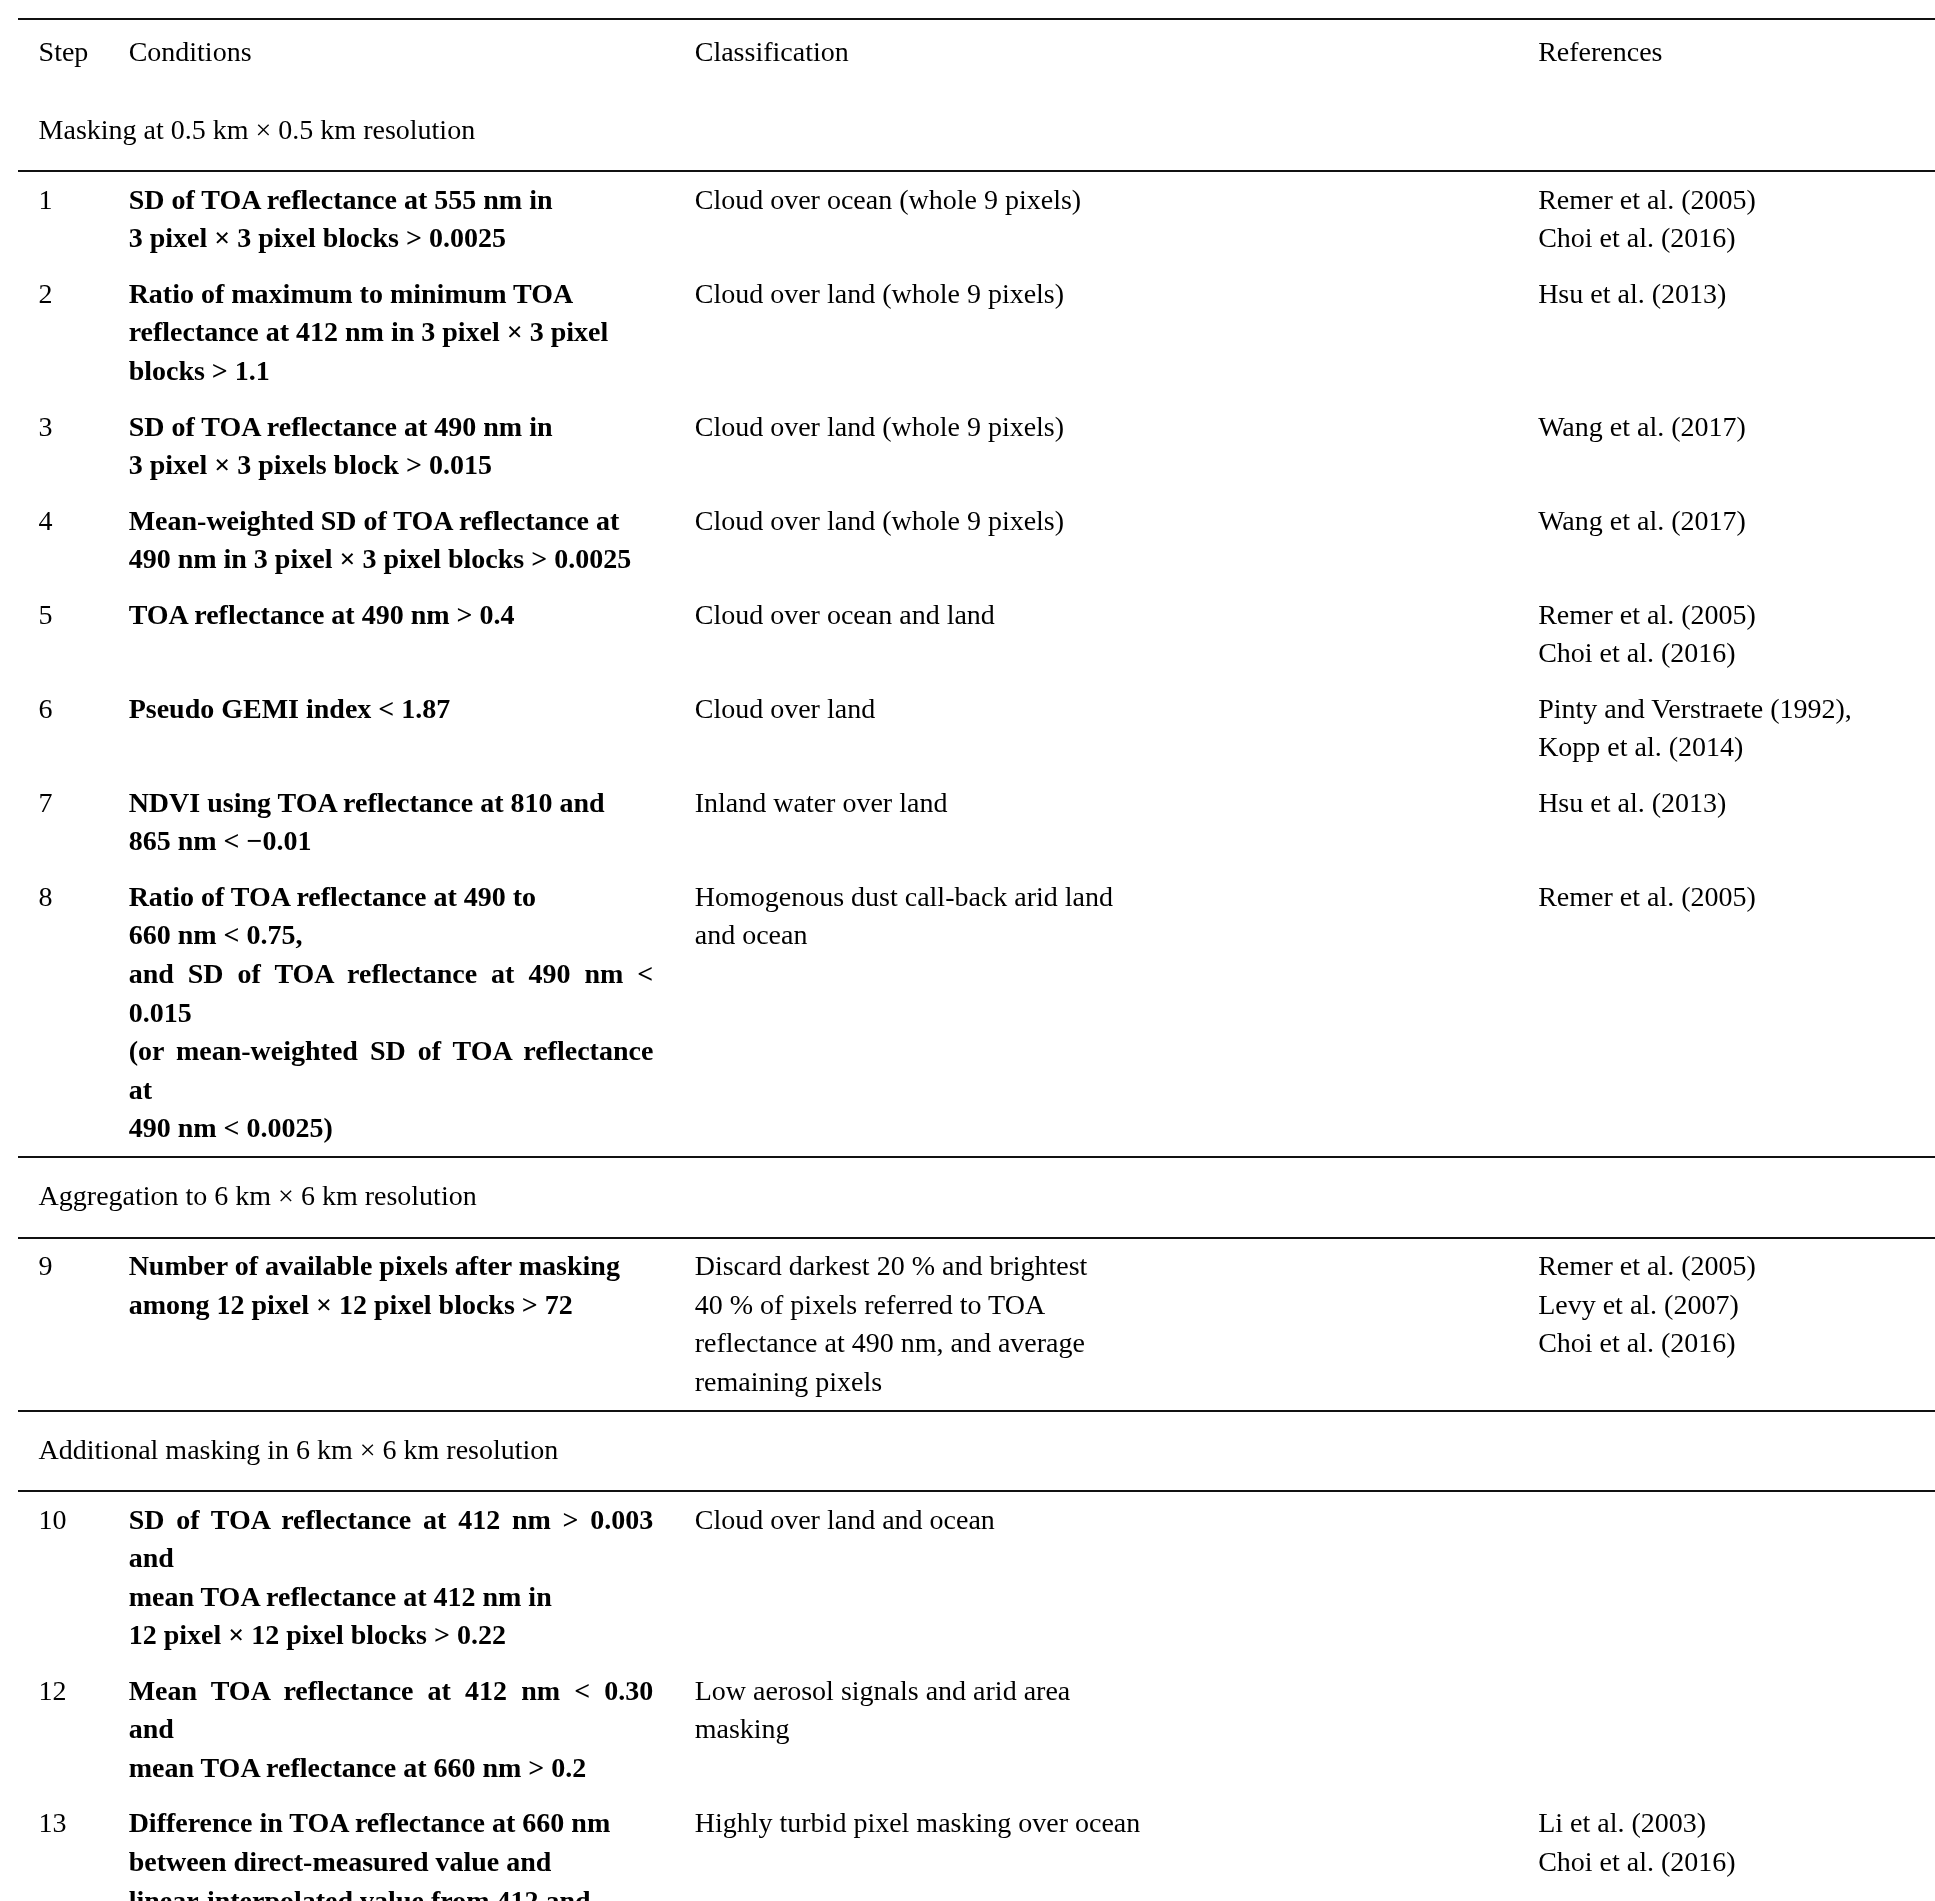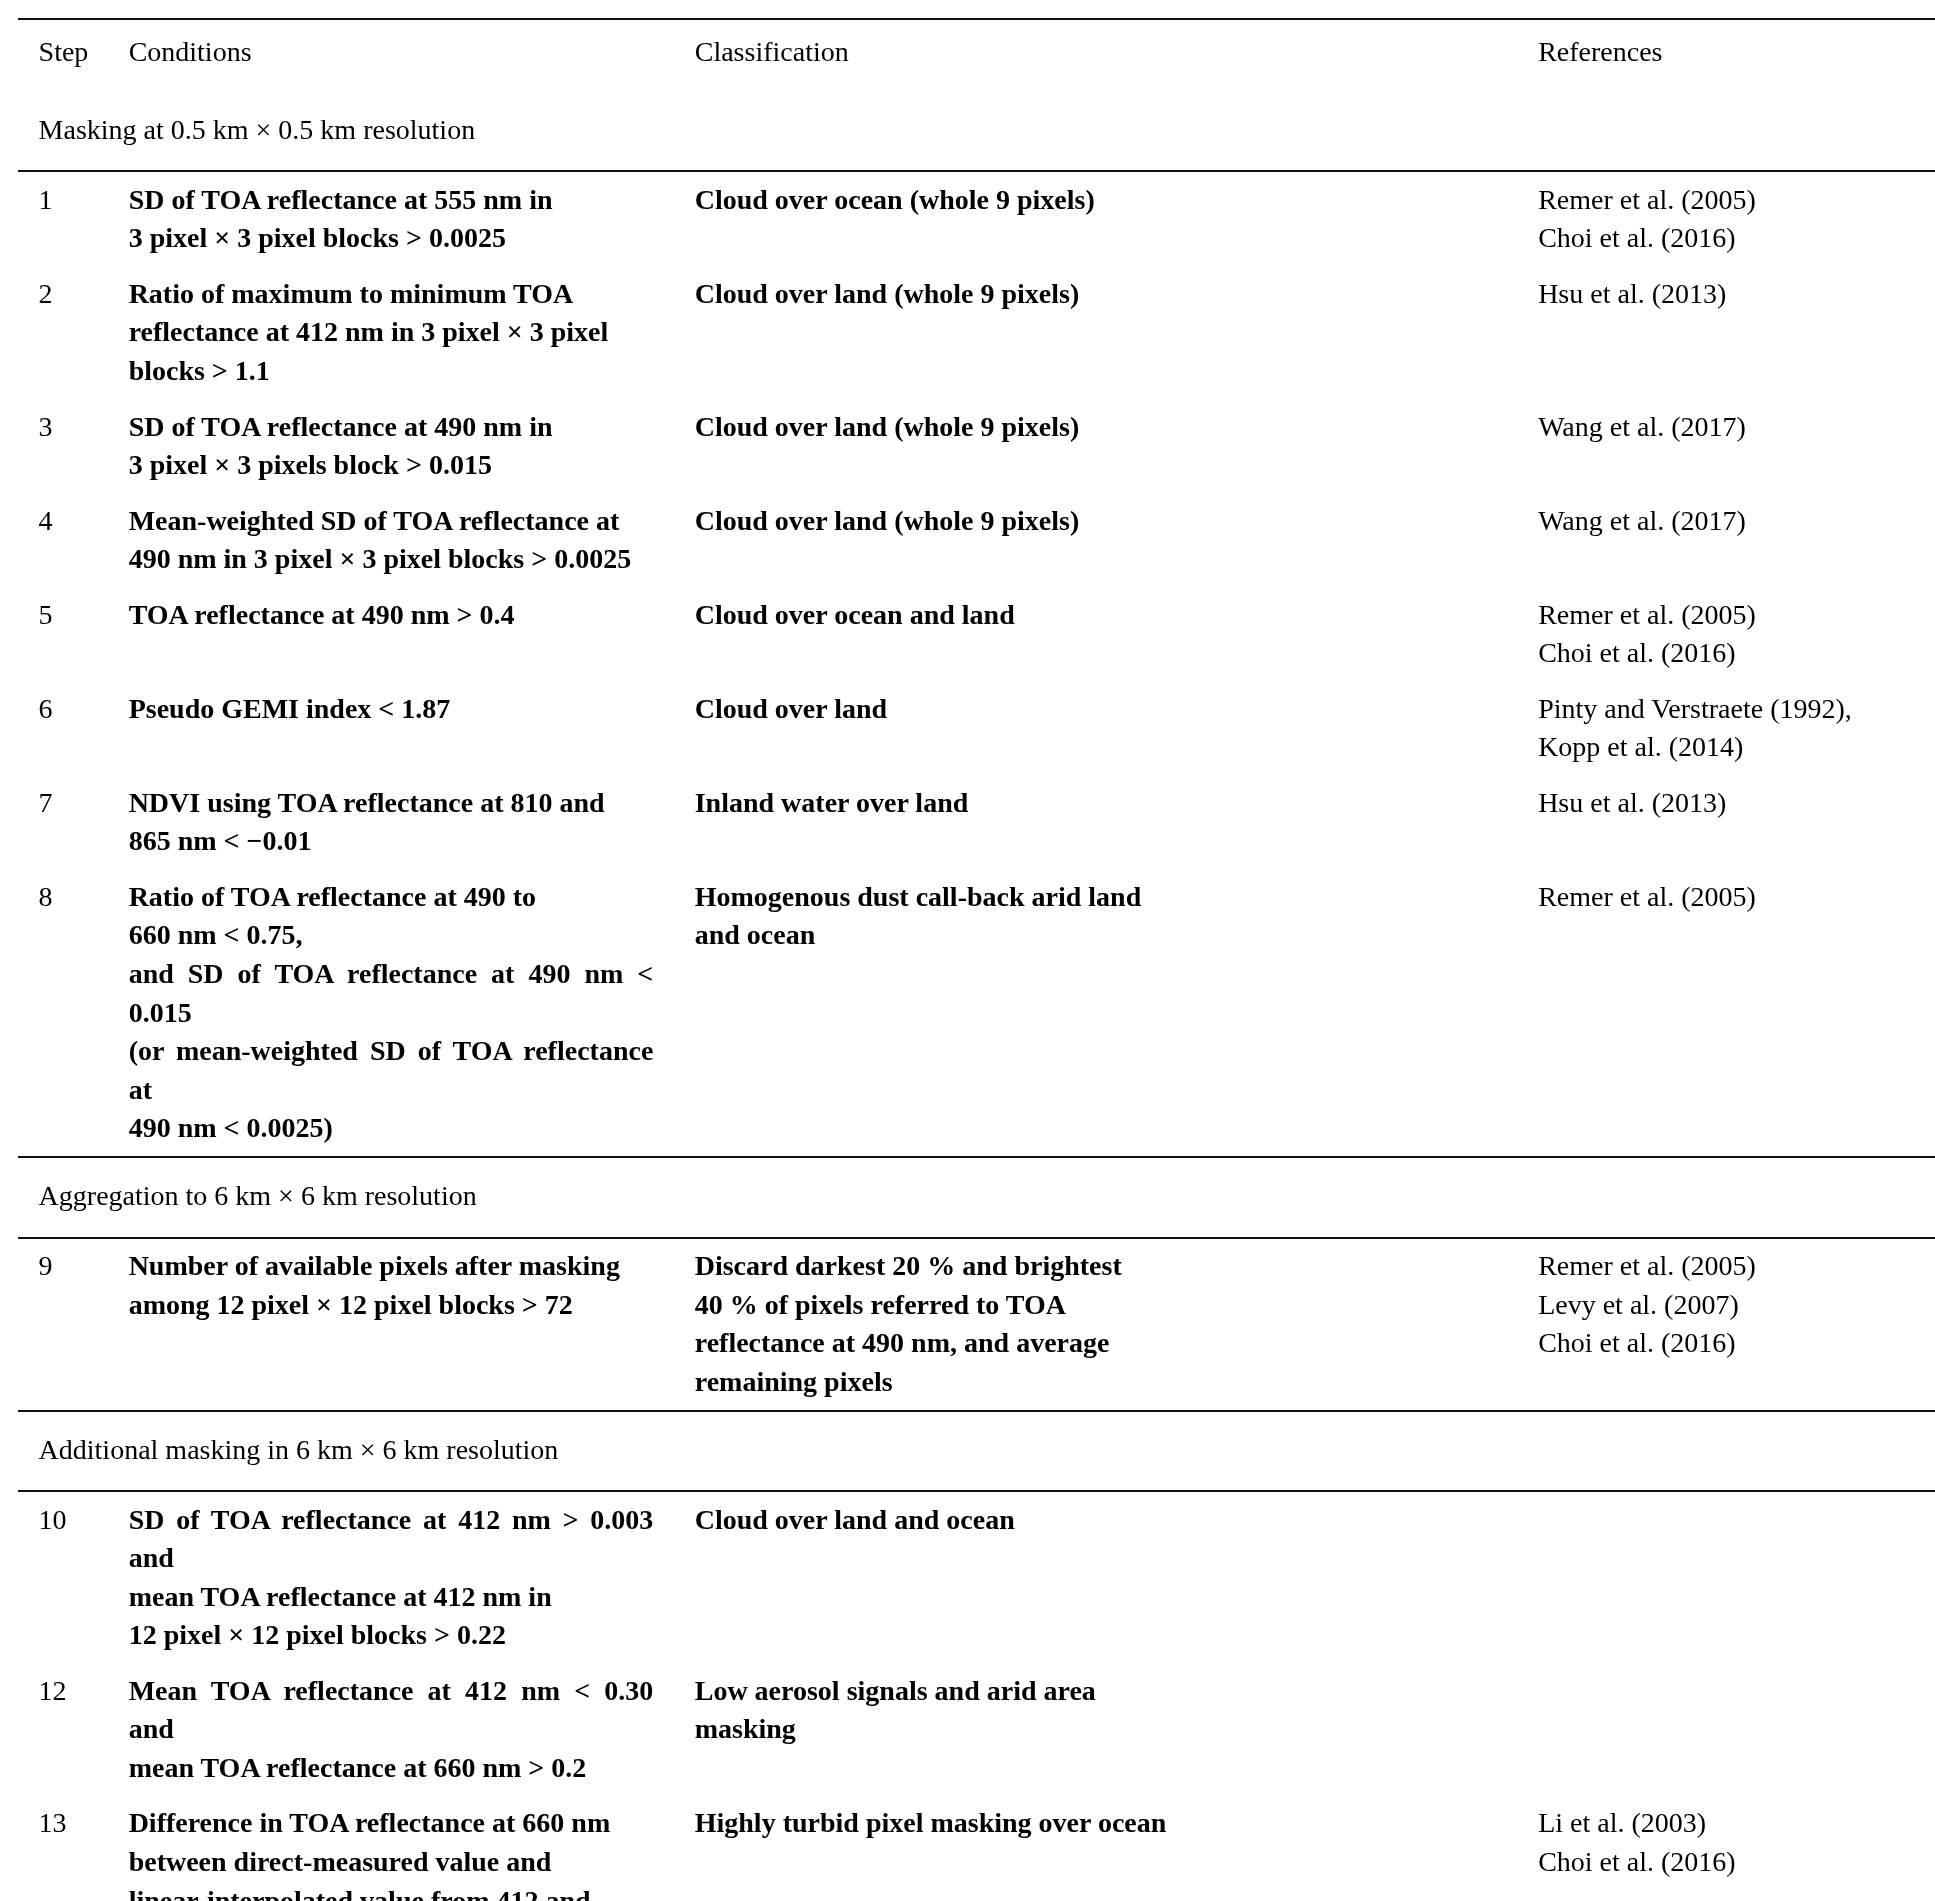--- a/index.html
+++ b/index.html
@@ -72,21 +72,20 @@
     padding-top: 8.4px;
     padding-bottom: 8.4px;
     padding-right: 32px;
     font-weight: bold;
   }
   td.cell-class {
     padding-left: 9.4px;
     padding-top: 8.4px;
     padding-bottom: 8.4px;
     padding-right: 37px;
-    font-weight: bold;
   }
   td.cell-ref {
     padding-left: 9.4px;
     padding-top: 8.4px;
     padding-bottom: 8.4px;
     white-space: nowrap;
   }
 
   tr.section-row td {
     padding: 19px 0 20.6px 20.6px;

